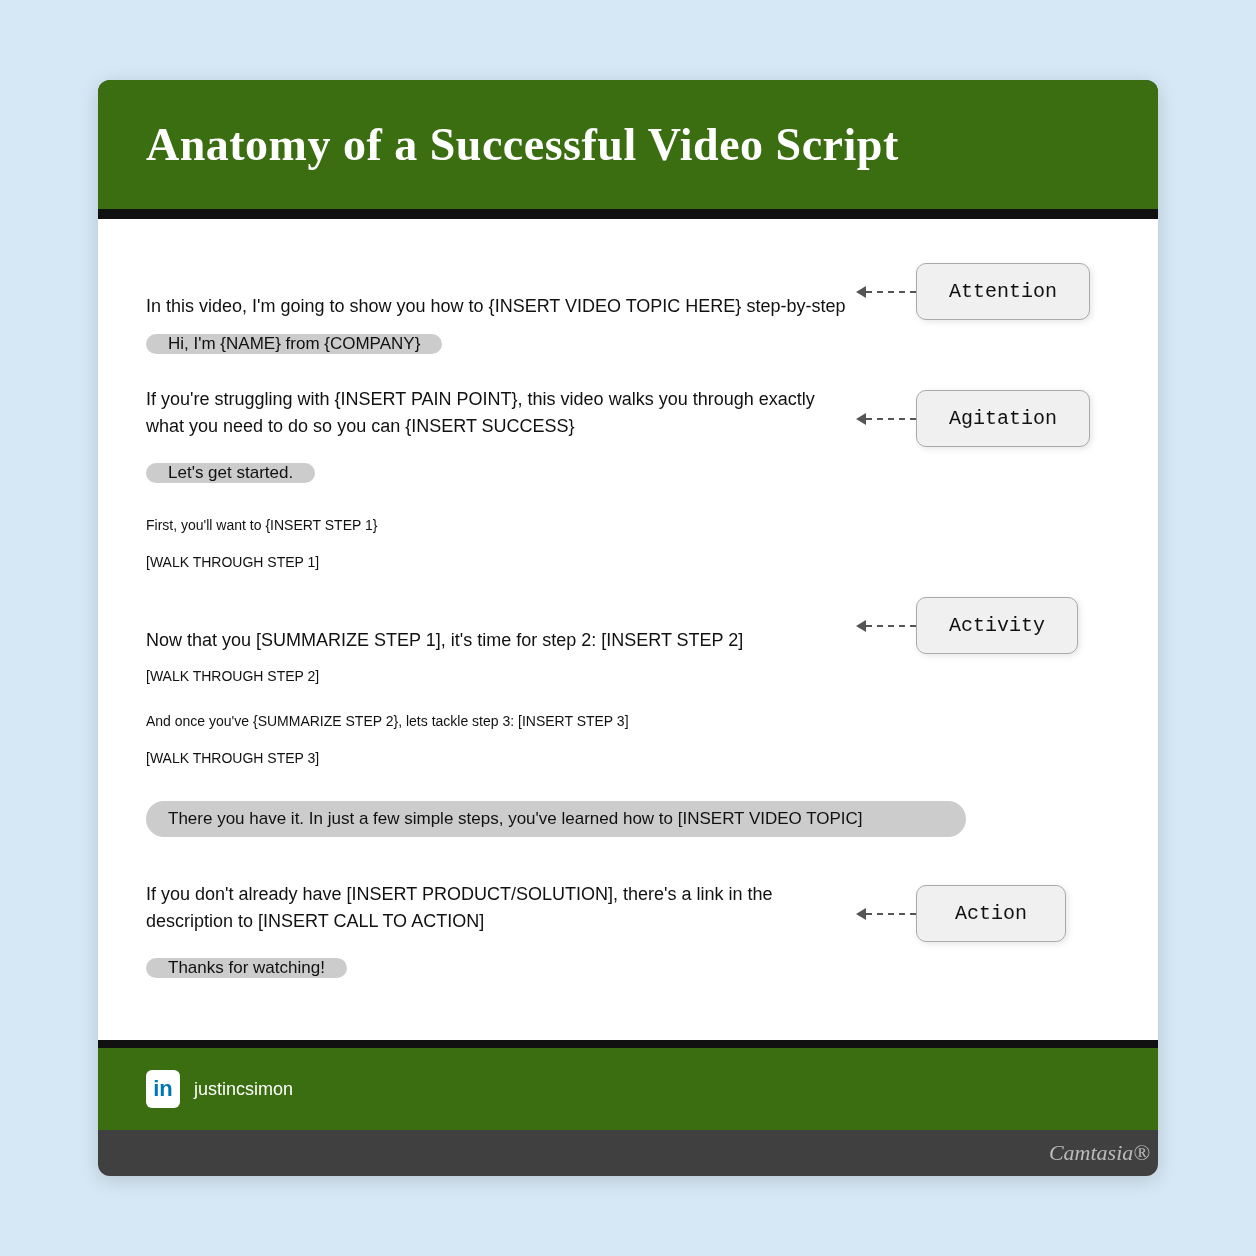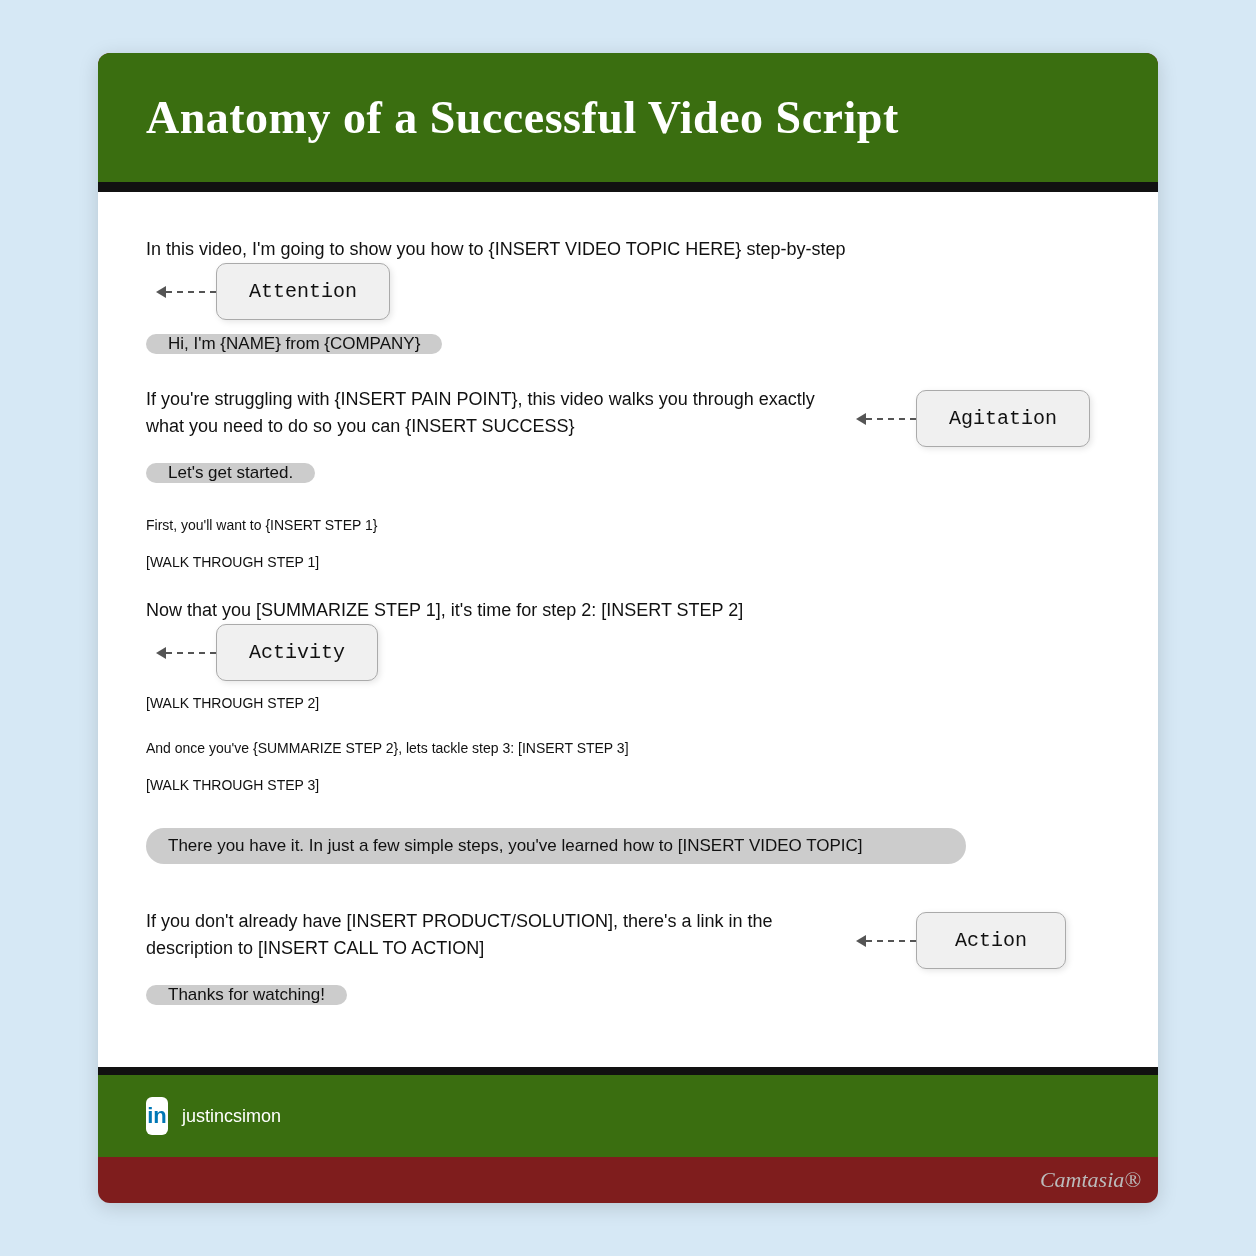--- a/index.html
+++ b/index.html
@@ -8,21 +8,21 @@
       background: #d6e8f5;
       display: flex;
       justify-content: center;
       align-items: center;
       min-height: 1256px;
       width: 1256px;
       font-family: Georgia, 'Times New Roman', serif;
     }
 
     .outer-card {
-      background: #7f1d1d;
+      background: #404040;
       border-radius: 12px;
       box-shadow: 0 4px 20px rgba(0,0,0,0.15);
       width: 1060px;
       overflow: hidden;
     }
 
     .header-bar {
       background: #3a6e10;
       padding: 38px 48px 38px 48px;
     }
@@ -79,24 +79,23 @@
       font-size: 17px;
       color: #111111;
       font-family: Arial, sans-serif;
       margin-top: 8px;
       margin-bottom: 20px;
       width: 820px;
     }
 
     .row-with-label {
       display: flex;
-      align-items: flex-start;
+      align-items: flex-end;
       position: relative;
       margin-bottom: 6px;
-      flex-direction: column;
     }
 
     .row-text {
       flex: 1;
       max-width: 700px;
       font-size: 18px;
       color: #111111;
       line-height: 1.5;
       font-family: Arial, sans-serif;
     }
@@ -155,42 +154,42 @@
 
     .footer-green {
       background: #3a6e10;
       padding: 22px 48px;
       display: flex;
       align-items: center;
       gap: 14px;
     }
 
     .linkedin-icon {
-      width: 22px;
+      width: 34px;
       height: 38px;
       background: #ffffff;
       border-radius: 6px;
       display: flex;
       align-items: center;
       justify-content: center;
       font-size: 22px;
       font-weight: bold;
       color: #0077b5;
       font-family: Arial, sans-serif;
     }
 
     .footer-username {
       color: #ffffff;
       font-size: 18px;
       font-family: Arial, sans-serif;
     }
 
     .camtasia-watermark {
       text-align: right;
-      padding: 10px 17px;
+      padding: 10px 8px;
       font-size: 22px;
       color: #bbbbbb;
       font-family: Georgia, serif;
       font-style: italic;
     }
 
     .multi-row-section {
       display: flex;
       align-items: flex-start;
       margin-bottom: 8px;

